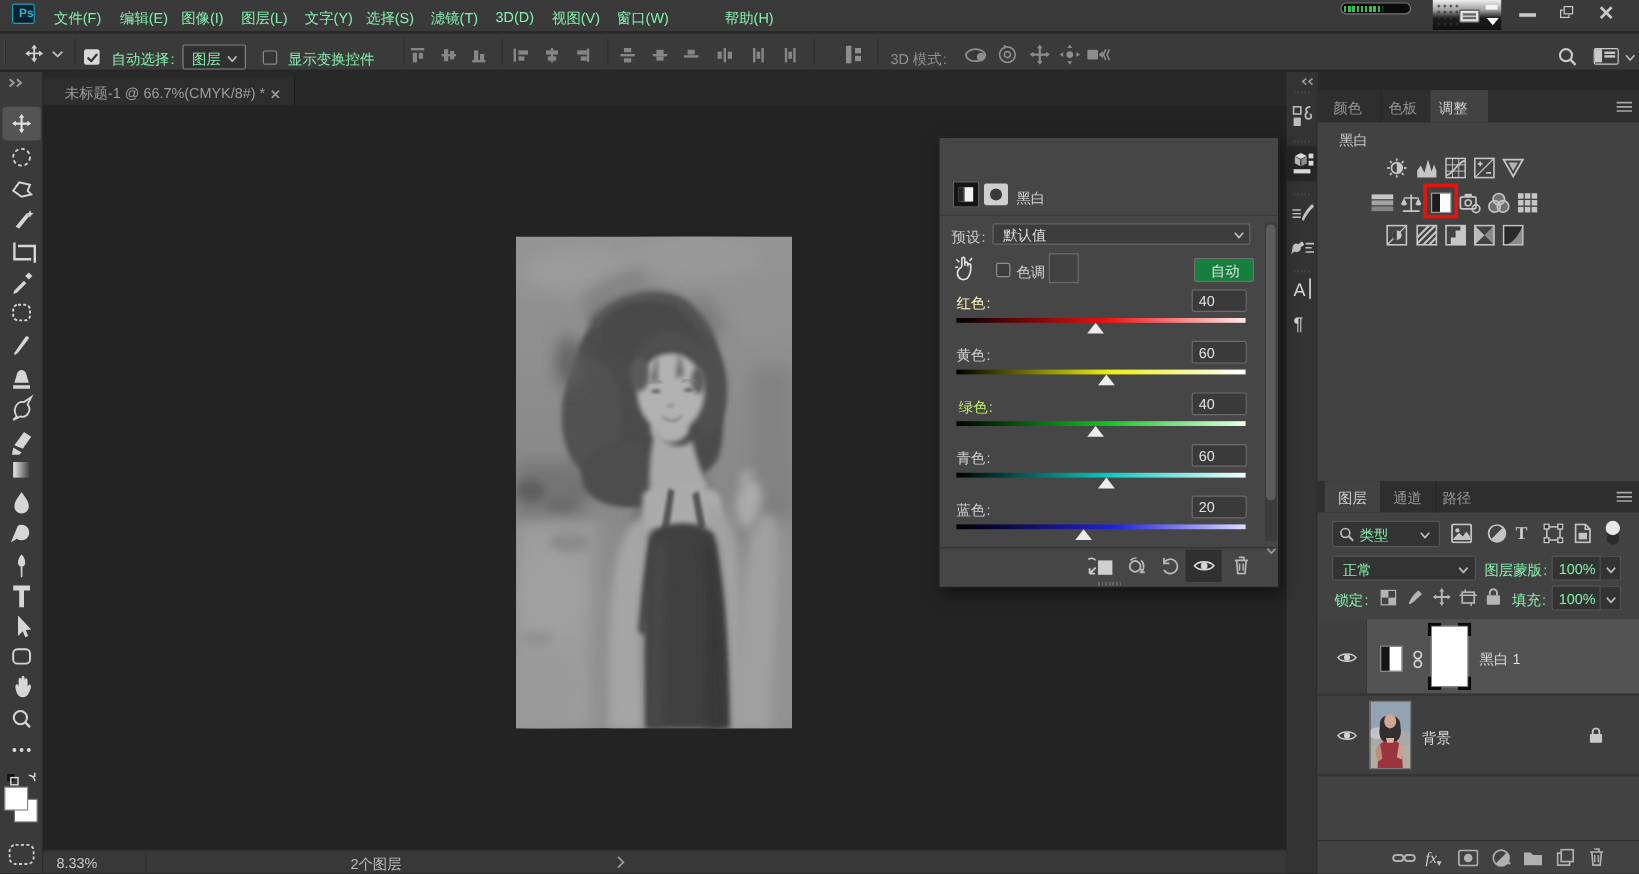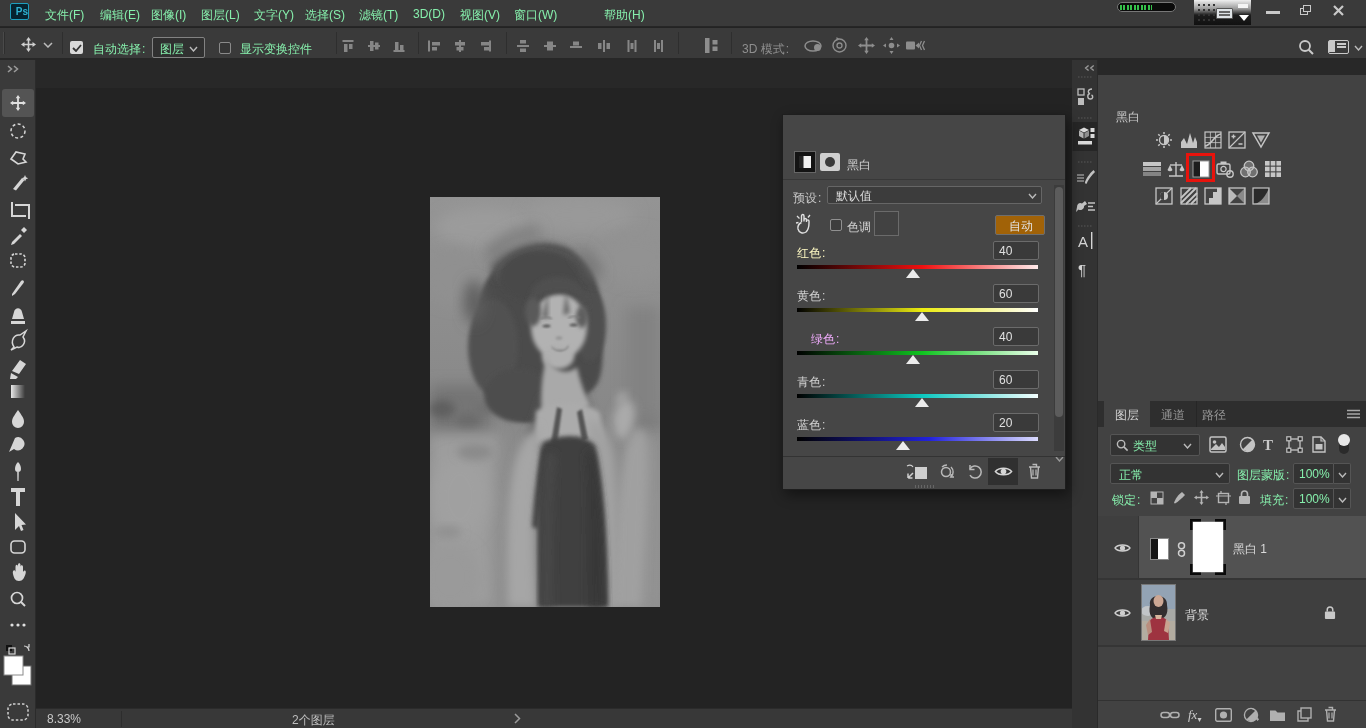--- a/index.html
+++ b/index.html
@@ -241,20 +241,26 @@
     <defs>
         <linearGradient id="gtool" x1="0" y1="0" x2="1" y2="0">
           <stop offset="0" stop-color="#e8e8e8"></stop>
           <stop offset="1" stop-color="#3a3a3a"></stop>
         </linearGradient>
       </defs>
   </svg>
 </div>
 
 <div class="ab" style="left:36px;top:60px;width:1036px;height:28px;background:#282828">
+  <div class="ab" style="left:0;top:4px;width:210px;height:24px;background:#2d2d2d;border-right:1px solid #1e1e1e">
+    <div class="ab txt" style="left:18px;top:6px;color:#9d9d9d;font-size:12px">未标题-1 @ 66.7%(CMYK/8#) *</div>
+    <svg class="ab" style="left:189px;top:10px" width="9" height="9">
+        <path d="M1.5 1.5 L7.5 7.5 M7.5 1.5 L1.5 7.5" stroke="#9a9a9a" stroke-width="1.5"></path>
+      </svg>
+  </div>
 </div>
 <div class="ab" id="canvas" style="left:36px;top:88px;width:1036px;height:620px;background:#232323"></div>
 
 <div class="ab" style="left:430px;top:197px;width:230px;height:410px">
 <svg width="230" height="410" viewBox="0 0 230 410">
 <defs>
 <linearGradient id="pbg" x1="0" y1="0" x2="0" y2="1">
 <stop offset="0" stop-color="#949494"></stop>
           <stop offset="0.3" stop-color="#8d8d8d"></stop>
           <stop offset="0.52" stop-color="#888888"></stop>
@@ -389,20 +395,31 @@
         <rect x="19" y="172" width="1.4" height="17" fill="#d5d5d5"></rect>
       <text x="6" y="215" font-family="Liberation Sans" font-size="15" fill="#d5d5d5">¶</text>
     </g>
   </svg>
 </div>
 
 <div class="ab" style="left:1098px;top:60px;width:268px;height:668px;background:#424242" id="rightcol">
 
   <div class="ab" style="left:0;top:0;width:268px;height:341px;background:#424242">
     <div class="ab" style="left:0;top:0;width:268px;height:15px;background:#282828"></div>
+    <div class="ab" style="left:0;top:15px;width:268px;height:27px;background:#2e2e2e">
+      <div class="ab txt" style="left:13px;top:7px;color:#969696">颜色</div>
+      <div class="ab" style="left:52px;top:0;width:1px;height:27px;background:#262626"></div>
+      <div class="ab txt" style="left:59px;top:7px;color:#969696">色板</div>
+      <div class="ab" style="left:94px;top:0;width:48px;height:27px;background:#424242">
+        <div class="ab txt" style="left:7px;top:7px;color:#d0d0d0">调整</div>
+      </div>
+      <svg class="ab" style="left:249px;top:9px" width="13" height="10">
+          <path d="M0 1.5 H13 M0 5 H13 M0 8.5 H13" stroke="#a8a8a8" stroke-width="1.4"></path>
+        </svg>
+    </div>
     <div class="ab txt" style="left:18px;top:49px;color:#cccccc">黑白</div>
     <svg class="ab" style="left:0;top:0" width="268" height="160" viewBox="0 0 268 160">
       <g stroke="#c6c6c6" fill="#c6c6c6">
 
         <g transform="translate(66,80)">
             <circle r="4.5" fill="none" stroke-width="1.4"></circle>
             <path d="M0 -4.5 A4.5 4.5 0 0 1 0 4.5 Z" stroke="none"></path>
             <g stroke-width="1.5">
               <path d="M0 -8 V-6"></path>
               <path d="M0 8 V6"></path>
@@ -710,37 +727,37 @@
         <path d="M1 1 L4.5 5 L8 1" stroke="#bbb" stroke-width="1.4" fill="none"></path>
       </svg>
   </div>
   <svg class="ab" style="left:12px;top:98px" width="17" height="22" viewBox="0 0 17 22">
       <path d="M6.5 9 V3 C6.5 1 9 1 9 3 V8.5 M9 8.5 V7 C9 5 11.5 5 11.5 7 V9 M11.5 9 V8 C11.5 6.5 14 6.5 14 8 V10 C14 15 13 17 11 19 C8 21 4 20 3 16 C2.5 13.5 3.5 11 6.5 9.5" fill="none" stroke="#e0e0e0" stroke-width="1.4"></path>
       <path d="M2 3 L4.5 5.5 M15 2 L13 4.5 M1 10 L3.5 9.5" stroke="#e0e0e0" stroke-width="1.3"></path>
     </svg>
   <div class="ab" style="left:47px;top:104px;width:12px;height:12px;background:#3d3d3d;border:1px solid #909090;border-radius:2px"></div>
   <div class="ab txt" style="left:64px;top:104px;color:#d2d2d2">色调</div>
   <div class="ab" style="left:91px;top:96px;width:25px;height:25px;background:#424242;border:1px solid #6b6b6b"></div>
-  <div class="ab" style="left:212px;top:100px;width:50px;height:20px;background:#a16207;border:1px solid #6e6e6e;border-radius:2px">
+  <div class="ab" style="left:212px;top:100px;width:50px;height:20px;background:#15803d;border:1px solid #6e6e6e;border-radius:2px">
     <div class="ab txt" style="left:13px;top:2px;color:#e2e2e2">自动</div>
   </div>
 
   <div class="ab txt" style="left:14px;top:130px;color:#fef9c3">红色 :</div>
   <div class="ab" style="left:210px;top:126px;width:46px;height:19px;background:#3a3a3a;border:1px solid #6b6b6b;border-radius:2px">
       <div class="ab txt" style="left:5px;top:2px;color:#e0e0e0">40</div>
     </div>
   <div class="ab" style="left:14px;top:150px;width:241px;height:4px;background:linear-gradient(90deg,#000,#f01010 52%,#ffeaea)"></div>
   <div class="ab" style="left:123px;top:154px;width:0;height:0;border-left:7px solid transparent;border-right:7px solid transparent;border-bottom:9px solid #ececec"></div>
   <div class="ab txt" style="left:14px;top:173px;color:#d2d2d2">黄色 :</div>
   <div class="ab" style="left:210px;top:169px;width:46px;height:19px;background:#3a3a3a;border:1px solid #6b6b6b;border-radius:2px">
       <div class="ab txt" style="left:5px;top:2px;color:#e0e0e0">60</div>
     </div>
   <div class="ab" style="left:14px;top:193px;width:241px;height:4px;background:linear-gradient(90deg,#000,#ecec10 52%,#fff)"></div>
   <div class="ab" style="left:132px;top:197px;width:0;height:0;border-left:7px solid transparent;border-right:7px solid transparent;border-bottom:9px solid #ececec"></div>
-  <div class="ab txt" style="left:28px;top:216px;color:#f0abfc">绿色 :</div>
+  <div class="ab txt" style="left:16px;top:216px;color:#bef264">绿色 :</div>
   <div class="ab" style="left:210px;top:212px;width:46px;height:19px;background:#3a3a3a;border:1px solid #6b6b6b;border-radius:2px">
       <div class="ab txt" style="left:5px;top:2px;color:#e0e0e0">40</div>
     </div>
   <div class="ab" style="left:14px;top:236px;width:241px;height:4px;background:linear-gradient(90deg,#000,#10c420 52%,#eaffea)"></div>
   <div class="ab" style="left:123px;top:240px;width:0;height:0;border-left:7px solid transparent;border-right:7px solid transparent;border-bottom:9px solid #ececec"></div>
   <div class="ab txt" style="left:14px;top:259px;color:#d2d2d2">青色 :</div>
   <div class="ab" style="left:210px;top:255px;width:46px;height:19px;background:#3a3a3a;border:1px solid #6b6b6b;border-radius:2px">
       <div class="ab txt" style="left:5px;top:2px;color:#e0e0e0">60</div>
     </div>
   <div class="ab" style="left:14px;top:279px;width:241px;height:4px;background:linear-gradient(90deg,#000,#0cc8c0 52%,#f4ffff)"></div>

